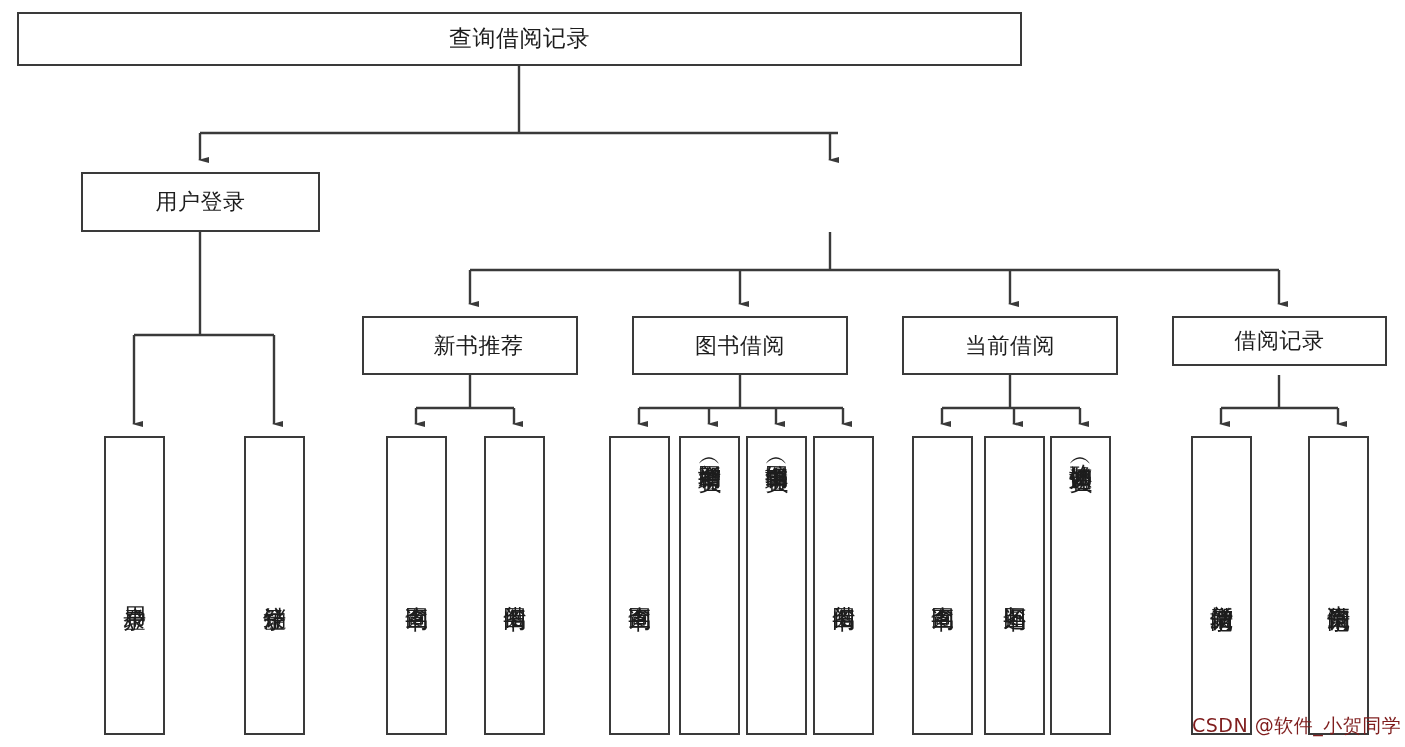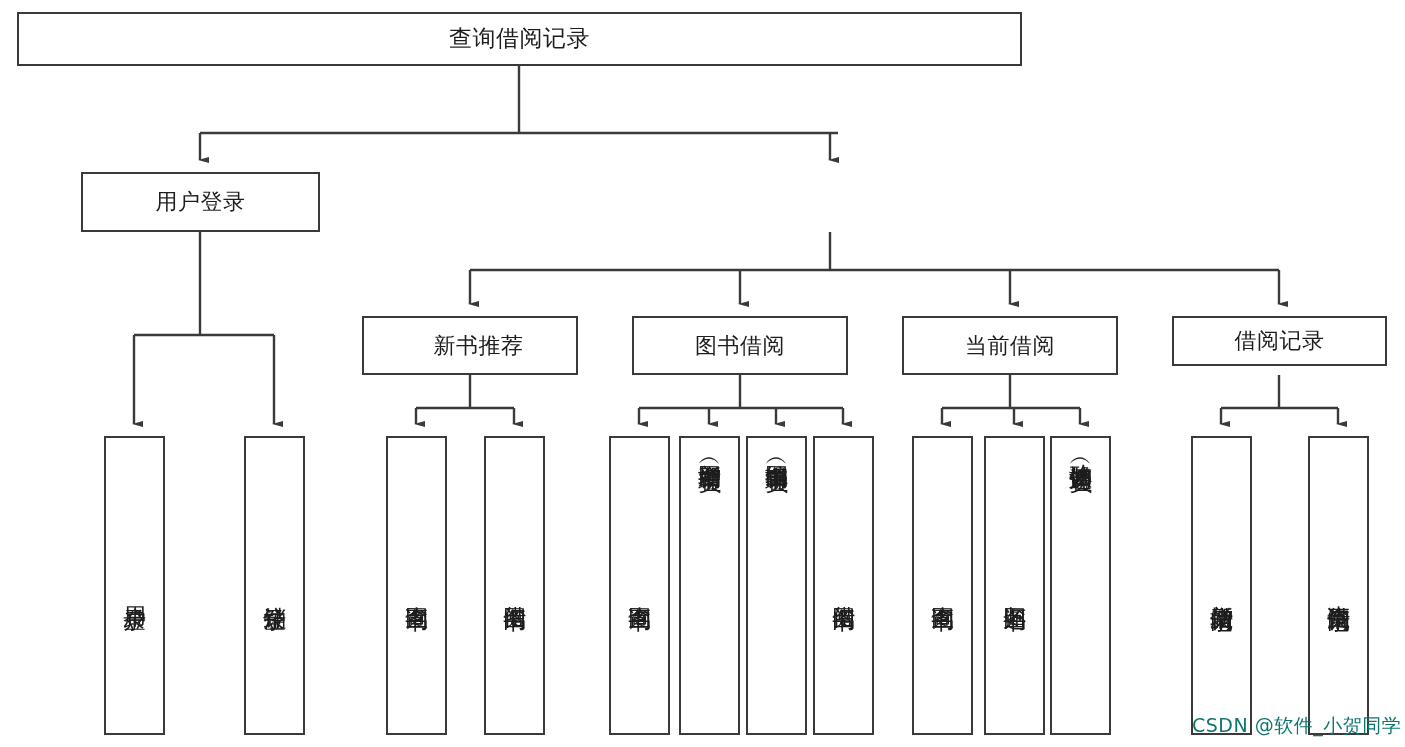--- a/index.html
+++ b/index.html
@@ -57,21 +57,21 @@
     line-height: 1.1;
     letter-spacing: 1px;
     white-space: nowrap;
     margin: 0 auto;
   }
   .node.vertical.center-text {
     align-items: center;
   }
   .watermark {
     position: absolute;
-    color: #0f766e;
+    color: #7f1d1d;
     font-size: 19px;
     letter-spacing: 0.5px;
     white-space: nowrap;
     user-select: none;
   }
 </style>
 </head>
 <body>
 
 <div id="canvas">

